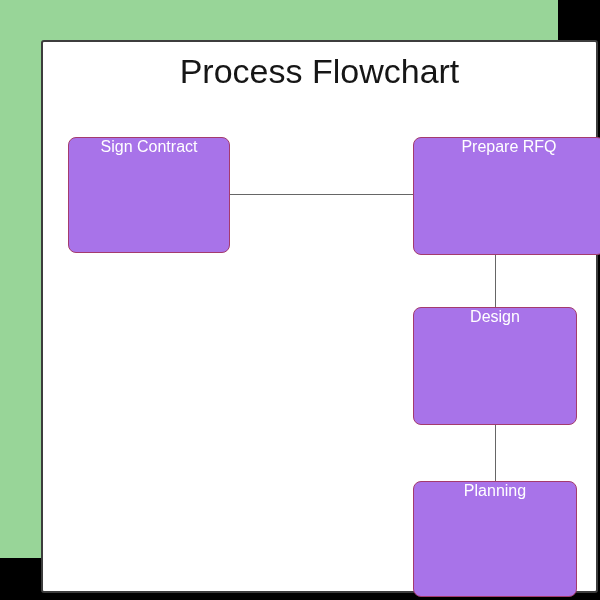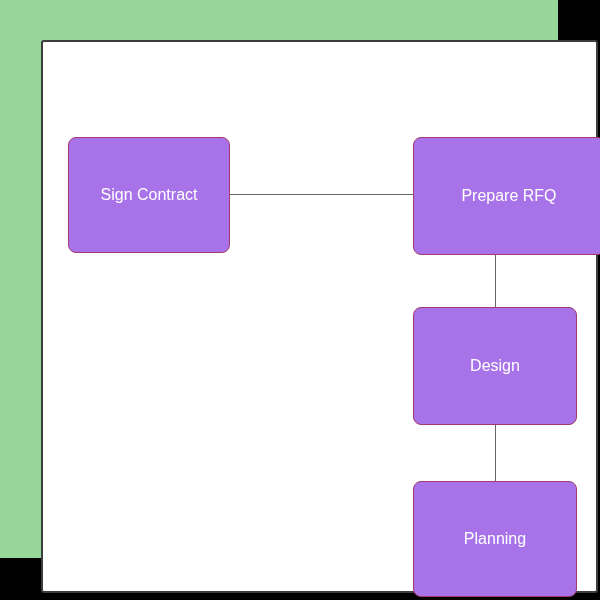--- a/index.html
+++ b/index.html
@@ -40,21 +40,20 @@
     color: #161616;
     letter-spacing: 0px;
   }
   .node {
     position: absolute;
     box-sizing: border-box;
     background: #a873e9;
     border: 1.5px solid #a43b6e;
     border-radius: 8px;
     display: flex;
-    align-items: center;
     justify-content: center;
     color: #ffffff;
     font-size: 16px;
     z-index: 3;
   }
   .node .node-label { pointer-events: none; }
   #node-sign-contract { left: 68px;  top: 137px; width: 162px; height: 116px; }
   #node-prepare-rfq   { left: 413px; top: 137px; width: 192px; height: 118px; }
   #node-design        { left: 413px; top: 307px; width: 164px; height: 118px; }
   #node-planning      { left: 413px; top: 481px; width: 164px; height: 116px; }
@@ -69,20 +68,21 @@
 </style>
 </head>
 <body>
 
 <div class="stage">
 
   <div class="green-backdrop"></div>
 
   <div class="canvas"></div>
 
+  <div class="page-title">Process Flowchart</div>
 
   <div class="connector" id="edge-h1"></div>
   <div class="connector" id="edge-v1"></div>
   <div class="connector" id="edge-v2"></div>
 
   <div class="node" id="node-sign-contract">
     <span class="node-label">Sign Contract</span>
   </div>
 
   <div class="node" id="node-prepare-rfq">

